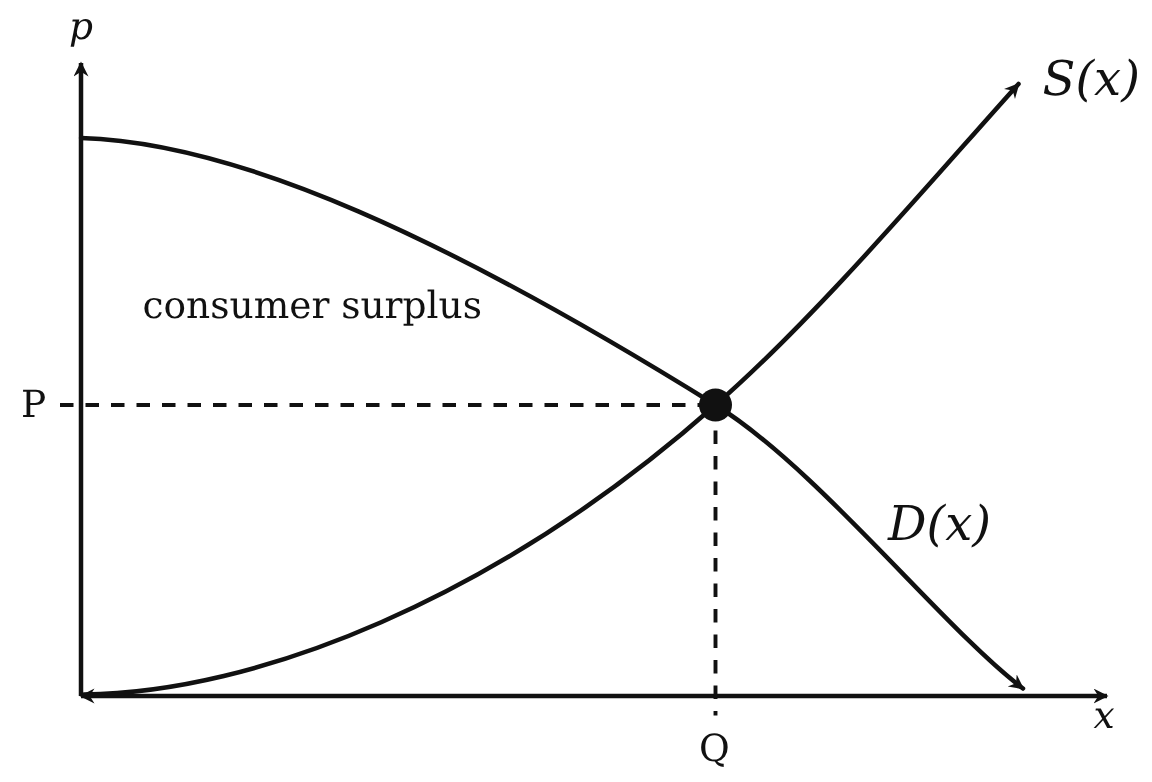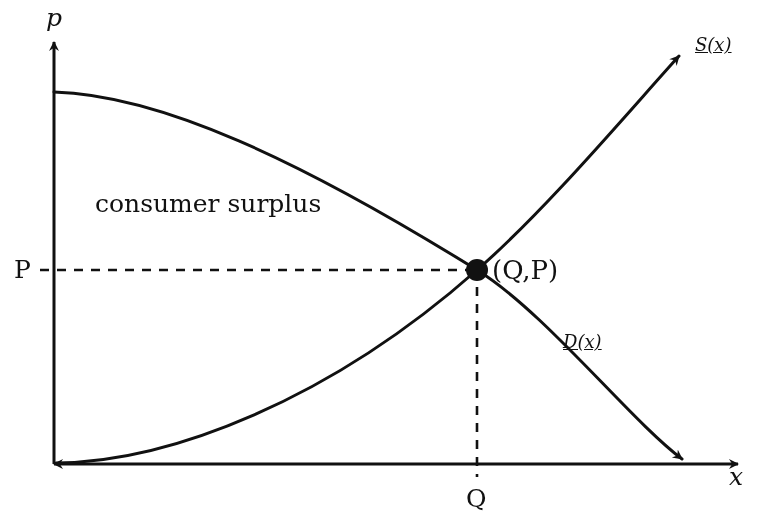--- a/index.html
+++ b/index.html
@@ -30,22 +30,21 @@
   .lbl-italic {
     font-style: italic;
   }
   .lbl-roman {
     font-style: normal;
   }
   .axis-label {
     font-size: 25px;
   }
   .curve-label {
-    font-size: 18px;
-    text-decoration: underline;
+    font-size: 32px;
   }
   .region-label {
     font-size: 25px;
     text-align: right;
   }
   .tick-label {
     font-size: 25px;
   }
   .point-label {
     font-size: 26px;
@@ -82,23 +81,22 @@
     <circle cx="477" cy="270" r="11" fill="#111111"></circle>
 
   </svg>
 
   <div class="lbl lbl-italic axis-label" style="left:46px; top:5px;">p</div>
 
   <div class="lbl lbl-italic axis-label" style="left:729px; top:464px;">x</div>
 
   <div class="lbl lbl-italic curve-label" style="left:695px; top:36px;">S(x)</div>
 
-  <div class="lbl lbl-italic curve-label" style="left:563px; top:333px;">D(x)</div>
+  <div class="lbl lbl-italic curve-label" style="left:592px; top:333px;">D(x)</div>
 
-  <div class="lbl lbl-roman point-label" style="left:492px; top:257px;">(Q,P)</div>
 
   <div class="lbl lbl-roman tick-label" style="left:14px; top:257px;">P</div>
 
   <div class="lbl lbl-roman tick-label" style="left:466px; top:486px;">Q</div>
 
   <div class="lbl lbl-roman region-label" style="left:95px; top:191px;">consumer surplus</div>
 
 
 </div>
 

